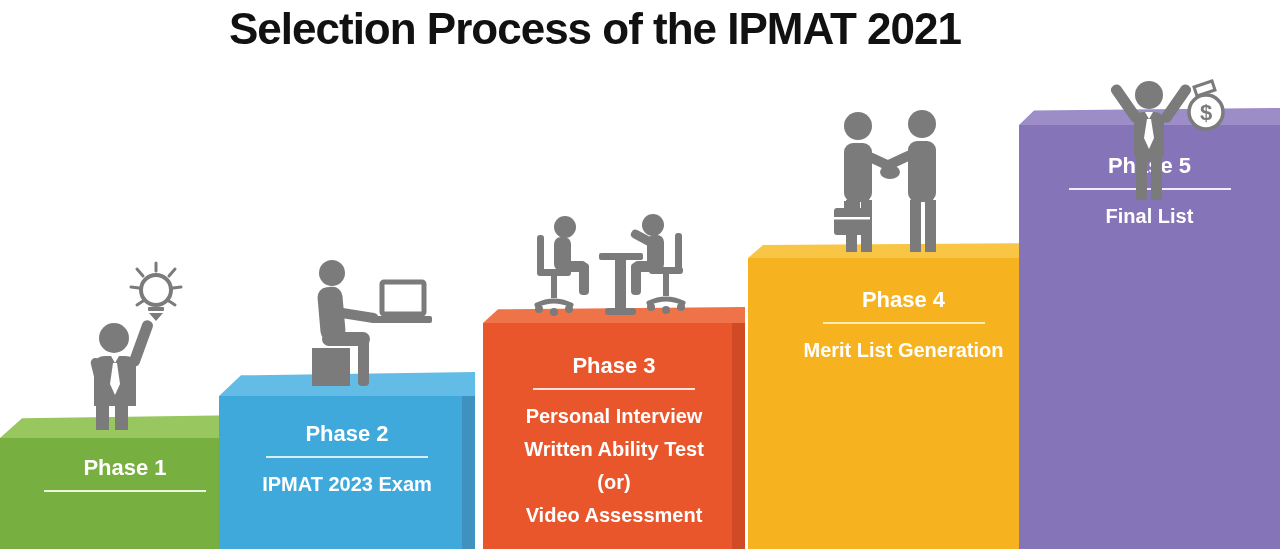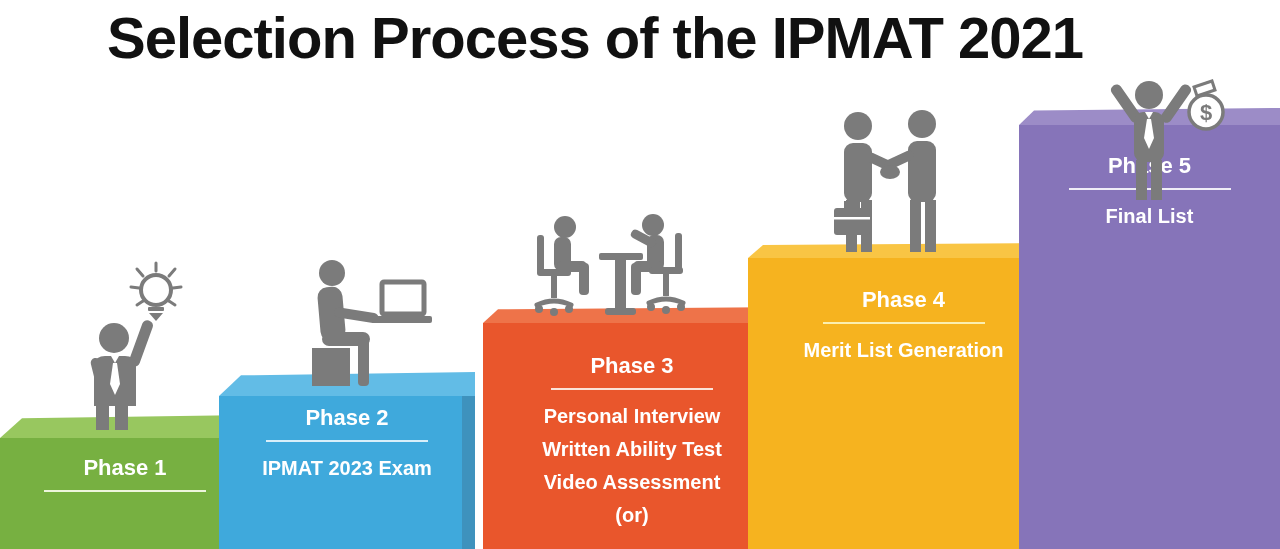--- a/index.html
+++ b/index.html
@@ -2,21 +2,21 @@
 <html><head>
 <meta charset="utf-8">
 <style>
   html,body { margin:0; padding:0; background:#ffffff; }
   .stage {
     position:relative; width:1280px; height:549px; overflow:hidden;
     background:#ffffff; font-family:"Liberation Sans", sans-serif;
   }
   .title {
     position:absolute; top:4px; left:0; width:1190px; text-align:center;
-    font-size:58px; font-weight:bold; letter-spacing:-1px; color:#111;
+    font-size:44px; font-weight:bold; letter-spacing:-1px; color:#111;
     margin:0;
   }
   .step { position:absolute; bottom:0; }
   .step-top {
     position:absolute; bottom:100%; left:0; right:0;
     clip-path: polygon(0 100%, 22px 14%, 100% 0, 100% 100%);
   }
   .face-shade {
     position:absolute; top:0; right:0; bottom:0; width:13px;
     background:rgba(60,10,0,0.14);
@@ -25,30 +25,30 @@
     position:absolute; left:0; right:0; text-align:center;
     color:#ffffff; font-weight:bold;
   }
   .phase { font-size:22px; line-height:28px; }
   .rule  { width:162px; height:2px; margin:8px auto 0; }
   .lines { margin-top:10px; font-size:20px; line-height:33px; }
 
   
   .s1 { left:0;      width:250px; height:111px; }
   .s2 { left:219px;  width:256px; height:153px; }
-  .s3 { left:483px;  width:262px; height:226px;padding-left:36px; }
+  .s3 { left:483px;  width:262px; height:226px; }
   .s4 { left:748px;  width:311px; height:291px; }
   .s5 { left:1019px; width:261px; height:424px; }
   .s1 .step-top { height:23px; }
   .s2 .step-top { height:24px; }
   .s3 .step-top { height:16px; clip-path:polygon(0 100%, 15px 14%, 100% 0, 100% 100%); }
   .s4 .step-top { height:15px; clip-path:polygon(0 100%, 15px 14%, 100% 0, 100% 100%); }
   .s5 .step-top { height:17px; clip-path:polygon(0 100%, 15px 14%, 100% 0, 100% 100%); }
   .s1 .content { top:16px; }
-  .s2 .content { top:8px; }
+  .s2 .content { top:24px; }
   .s3 .content { top:29px; }
   .s4 .content { top:28px; }
   .s5 .content { top:27px; }
 
   
   .icon { position:absolute; }
   .icon svg { display:block; width:100%; height:100%; }
   .i1 { left:68px;   top:260px; width:132px; height:170px; }
   .i2 { left:292px;  top:258px; width:140px; height:128px; }
   .i3 { left:525px;  top:212px; width:170px; height:108px; }
@@ -85,22 +85,22 @@
 
   <div class="step s3" style="background: rgb(233, 86, 44);">
     <div class="step-top" style="background: rgb(238, 115, 73);"></div>
     <div class="face-shade"></div>
     <div class="content">
       <div class="phase">Phase 3</div>
       <div class="rule" style="background: rgb(251, 227, 217);"></div>
       <div class="lines">
         <div>Personal Interview</div>
         <div>Written Ability Test</div>
+        <div>(or)</div>
         <div>Video Assessment</div>
-        <div>(or)</div>
       </div>
     </div>
   </div>
 
   <div class="step s4" style="background: rgb(246, 179, 31);">
     <div class="step-top" style="background: rgb(249, 197, 68);"></div>
     <div class="face-shade"></div>
     <div class="content">
       <div class="phase">Phase 4</div>
       <div class="rule" style="background: rgb(251, 239, 176);"></div>

